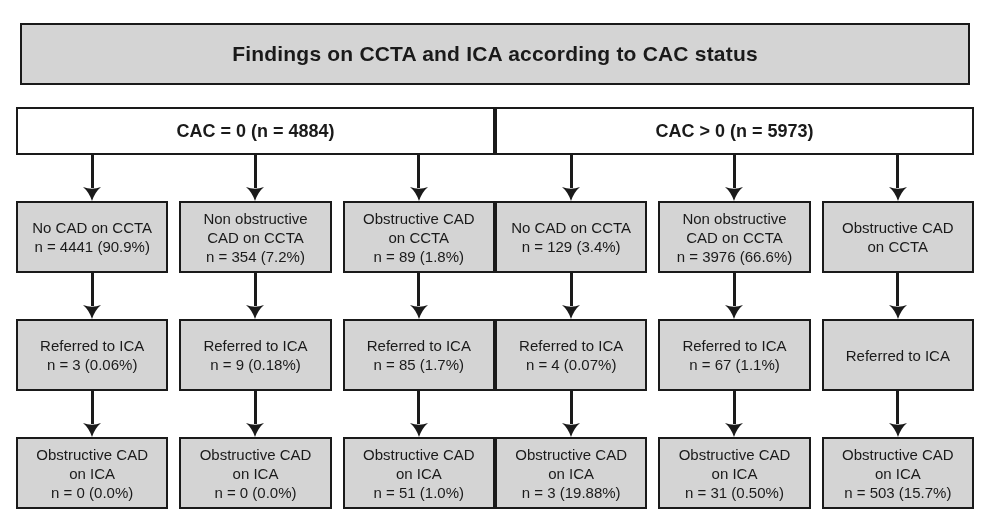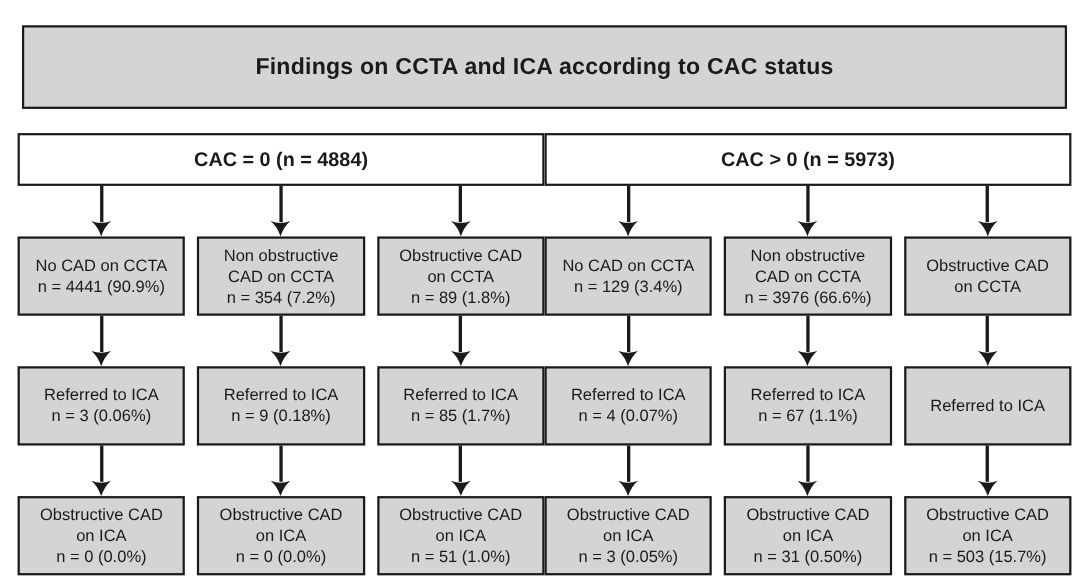--- a/index.html
+++ b/index.html
@@ -14,21 +14,21 @@
     width: 990px; height: 532px;
     background: var(--background);
     font-family: "Liberation Sans", sans-serif;
     color: #1a1a1a;
     overflow: hidden;
   }
   .figure { position: relative; width: 990px; height: 532px; }
 
   .title-banner {
     margin: 23px 20px 0 20px;
-    height: 76px;
+    height: 62px;
     background: var(--title-fill);
     border: 2px solid var(--border);
     display: flex; align-items: center; justify-content: center;
     font-size: 21px; font-weight: bold; letter-spacing: 0.2px;
   }
 
   .flow {
     margin: 22px 16px 0 16px;
     display: flex;
   }
@@ -287,21 +287,21 @@
             <svg class="arrow-head" width="18" height="14" viewBox="0 0 18 14">
               <path d="M0 0 Q6 5 9 14 Q12 5 18 0 Q9 3.5 0 0 Z" fill="#1a1a1a"></path>
             </svg>
           </div>
       </div>
 
       <div class="node-row">
         <div class="node">
             <div>Obstructive CAD</div>
             <div>on ICA</div>
-            <div>n = 3 (0.05%)</div>
+            <div>n = 3 (19.88%)</div>
           </div>
         <div class="node">
             <div>Obstructive CAD</div>
             <div>on ICA</div>
             <div>n = 31 (0.50%)</div>
           </div>
         <div class="node">
             <div>Obstructive CAD</div>
             <div>on ICA</div>
             <div>n = 503 (15.7%)</div>

